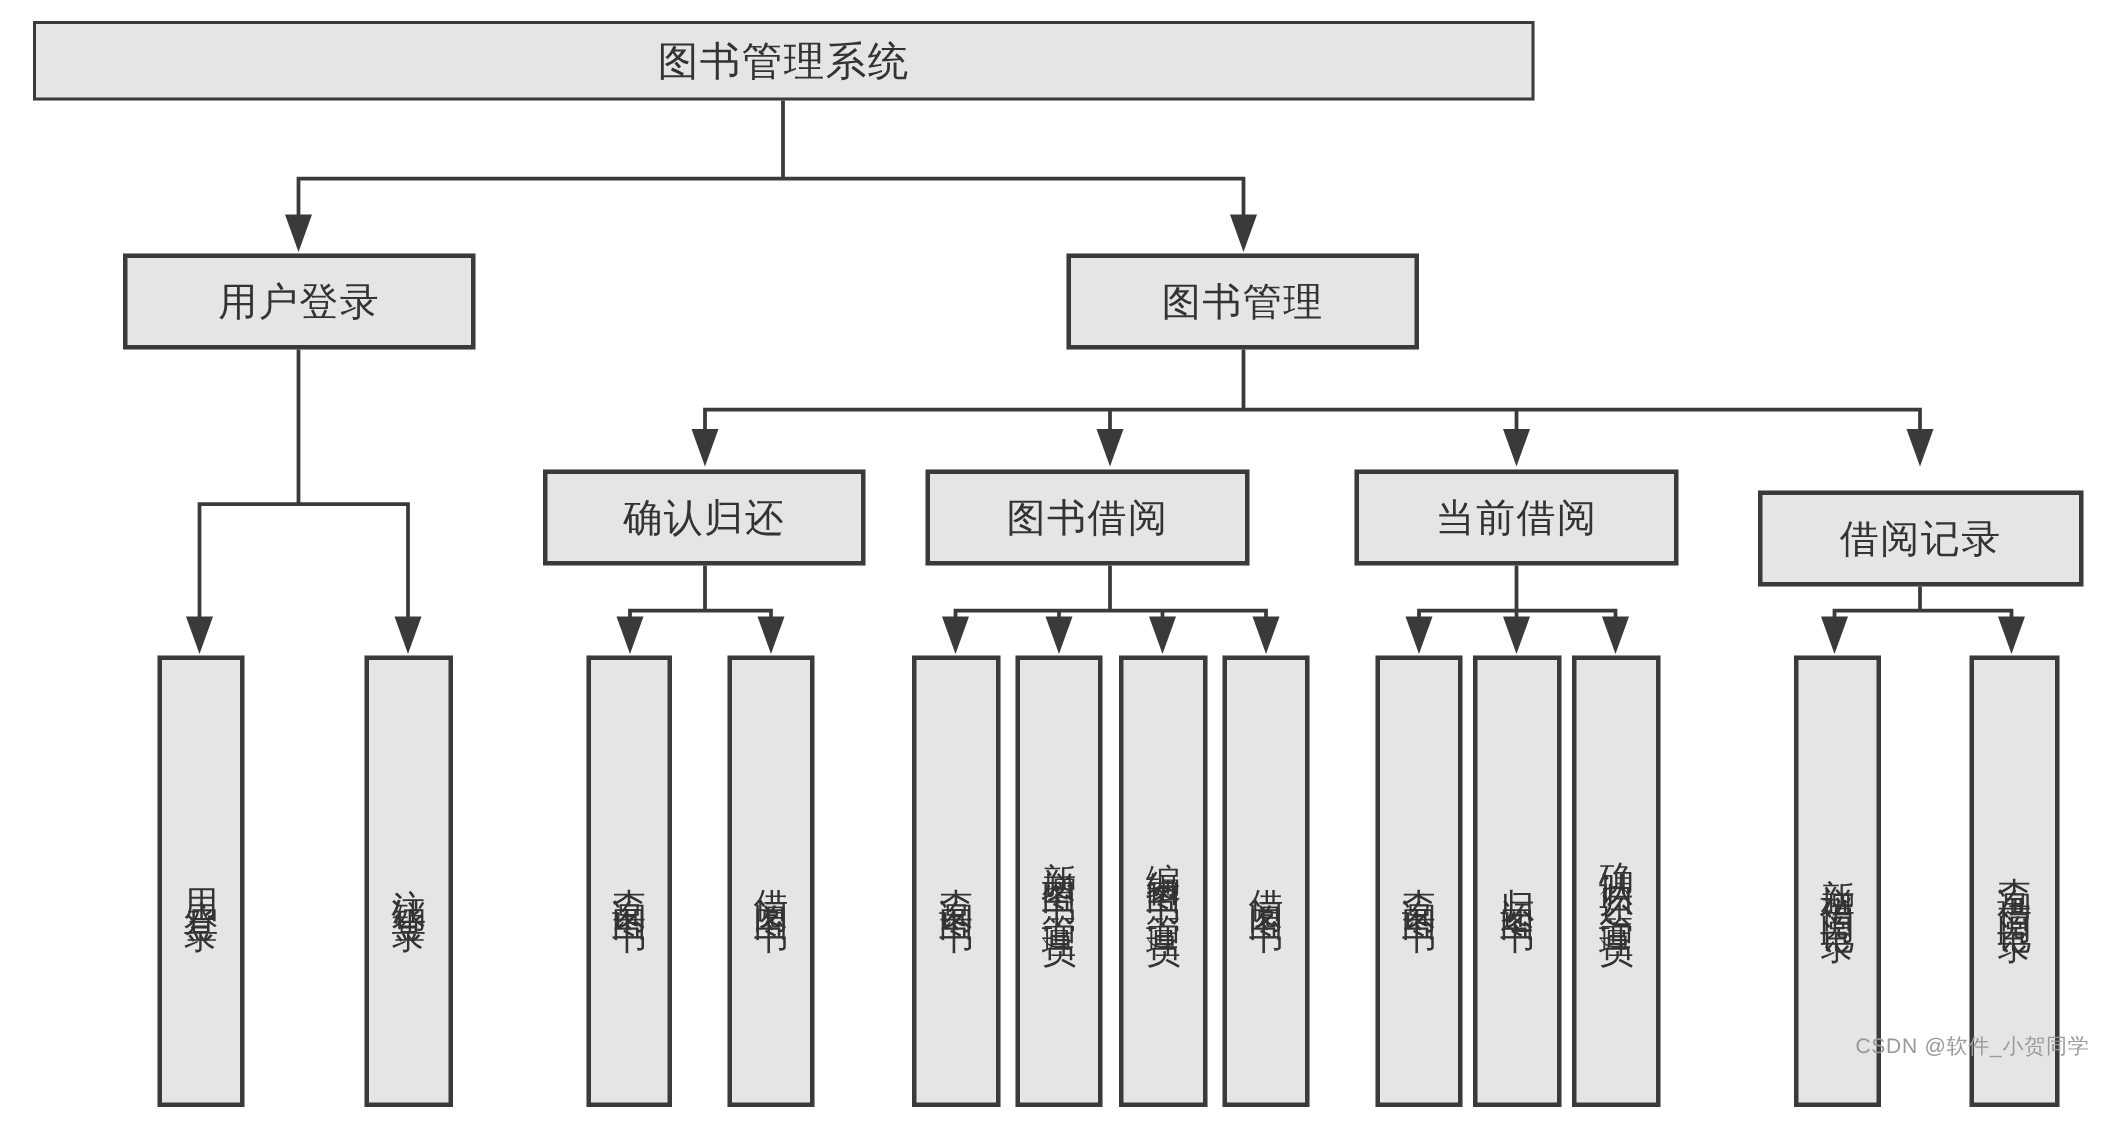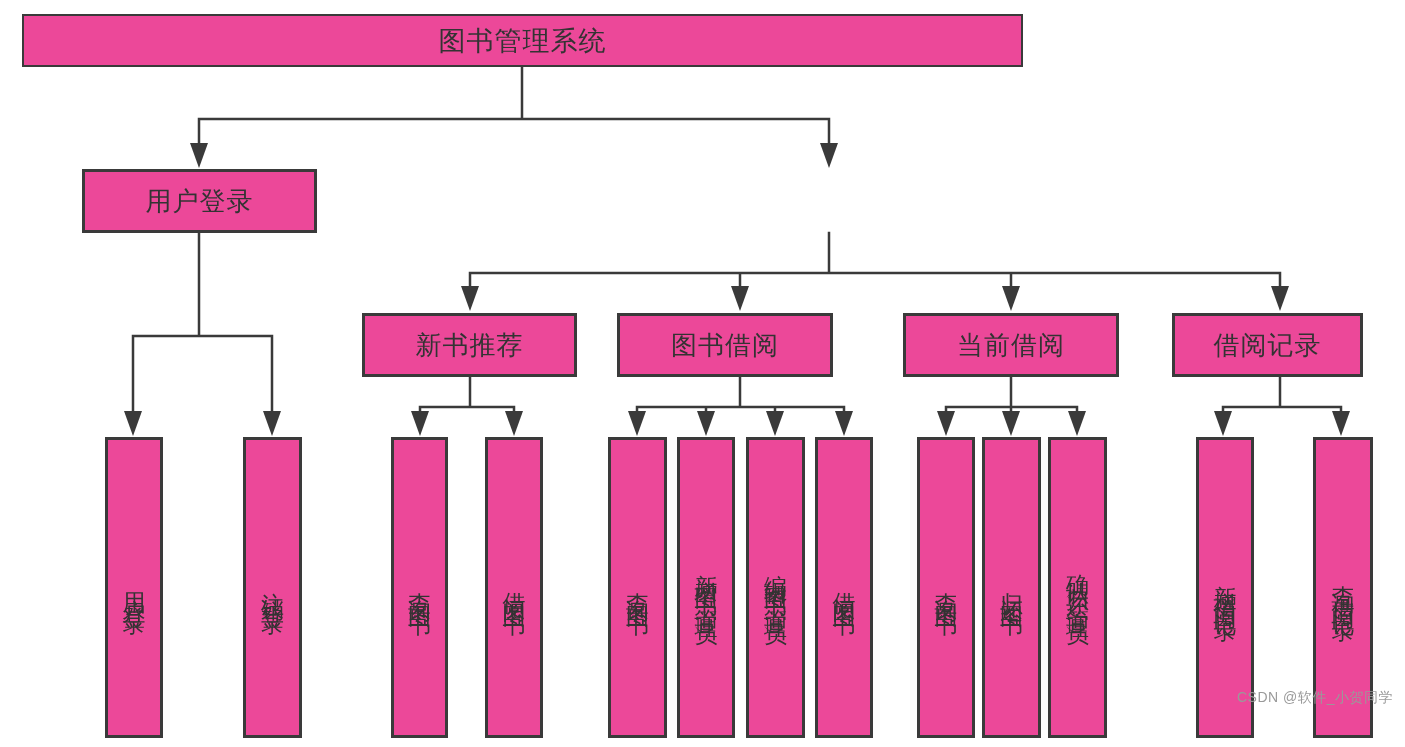--- a/index.html
+++ b/index.html
@@ -16,21 +16,21 @@
     font-family: "Liberation Sans", "DejaVu Sans", sans-serif;
     color: var(--text);
   }
   .canvas { position: absolute; inset: 0; }
   svg.connectors { position: absolute; left: 0; top: 0; }
   svg.connectors path { fill: none; stroke: var(--line); stroke-width: 2.5; stroke-linecap: square; }
   svg.connectors polygon { fill: var(--line); stroke: none; }
 
   .node {
     position: absolute;
-    background: #ec4899;
+    background: #e5e5e5;
     border: 3px solid var(--line);
     display: flex; align-items: center; justify-content: center;
     text-align: center;
   }
   .node.root { border-width: 2px; font-size: 27px; letter-spacing: 1px; }
   .node.branch { font-size: 26px; letter-spacing: 1px; }
   .node.leaf { font-size: 23px; }
   .node.leaf .vtext {
     writing-mode: vertical-rl;
     text-orientation: mixed;
@@ -94,31 +94,34 @@
     </g>
   </svg>
 
   <div class="node root" style="left:22px; top:14px; width:1001px; height:53px;">
     <span>图书管理系统</span>
   </div>
 
   <div class="node branch" style="left:82px; top:169px; width:235px; height:64px;">
     <span>用户登录</span>
   </div>
+  <div class="node branch" style="left:711px; top:169px; width:235px; height:64px;">
+    <span>图书管理</span>
+  </div>
 
   <div class="node branch" style="left:362px; top:313px; width:215px; height:64px;">
-    <span>新书推荐</span>
+    <span>确认归还</span>
   </div>
   <div class="node branch" style="left:617px; top:313px; width:216px; height:64px;">
     <span>图书借阅</span>
   </div>
   <div class="node branch" style="left:903px; top:313px; width:216px; height:64px;align-items:center;">
     <span>当前借阅</span>
   </div>
-  <div class="node branch" style="left:1172px; top:313px; width:191px; height:64px;">
+  <div class="node branch" style="left:1172px; top:327px; width:217px; height:64px;">
     <span>借阅记录</span>
   </div>
 
   <div class="node leaf" style="left:105px; top:437px; width:58px; height:301px;">
     <span class="vtext">用户登录</span>
   </div>
   <div class="node leaf" style="left:243px; top:437px; width:59px; height:301px;">
     <span class="vtext">注销登录</span>
   </div>
 

